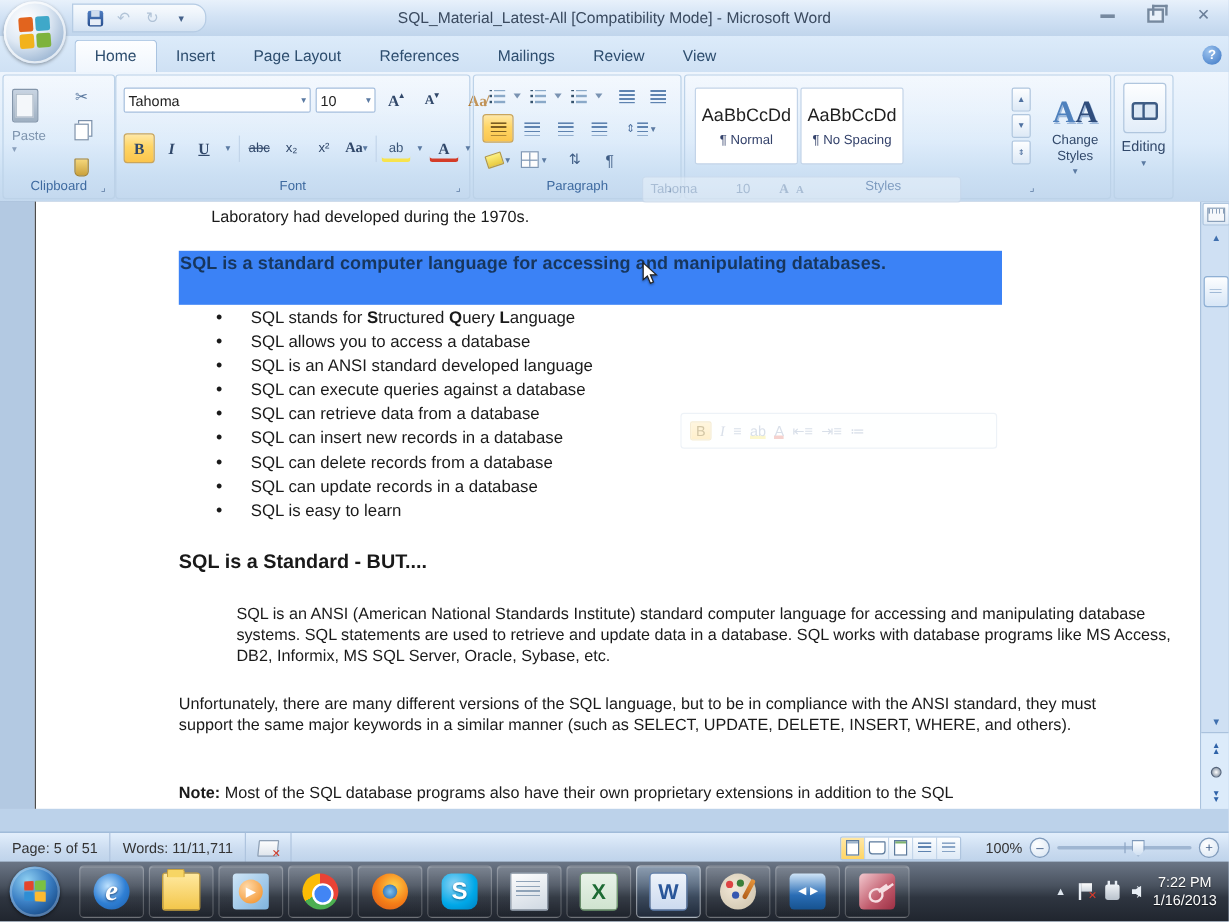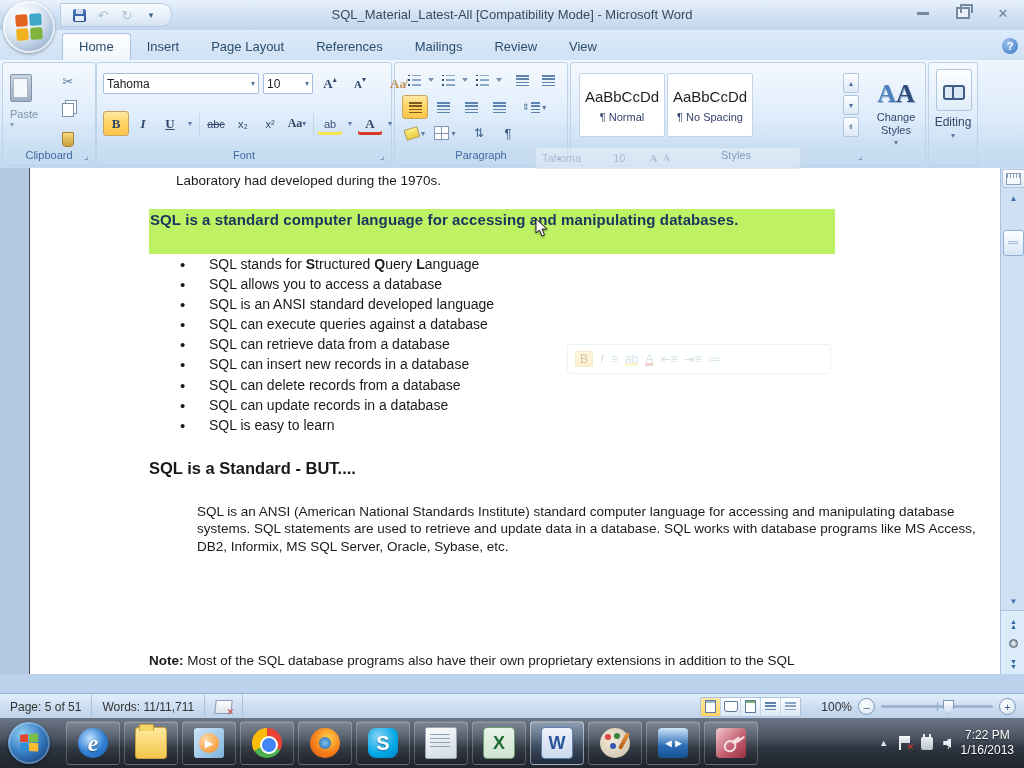--- a/index.html
+++ b/index.html
@@ -113,21 +113,21 @@
   .ghost2{position:absolute;left:537px;top:176px;width:248px;height:28px;z-index:20;opacity:.5;
     background:rgba(252,253,255,.75);border:1px solid #dde6f0;border-radius:3px;display:flex;align-items:center;gap:7px;padding:0 7px;}
   .ghost2 span{font-size:12px;color:#b3c1d4;}
   .g-b{background:linear-gradient(#ffeec0,#ffe29a);border:1px solid #ecd9a8;border-radius:2px;padding:0 4px;color:#a98f4f !important;}
 
   
   .docarea{position:absolute;left:0;top:168px;width:1024px;height:506px;background:#b3c9e2;}
   .page{position:absolute;left:29px;top:0;width:971px;height:506px;background:#fff;border-left:1px solid #4c4c4c;}
   .doc-text{color:#1a1a1a;}
   .intro-line{position:absolute;left:119px;top:5px;font-size:13.5px;margin-left:27px;}
-  .sel-block{position:absolute;left:119px;top:41px;width:686px;height:45px;background:#bef264;}
+  .sel-block{position:absolute;left:119px;top:41px;width:686px;height:45px;background:#3b82f6;}
   .sel-text{font-size:15px;font-weight:bold;color:#17365d;padding:2px 0 0 1px;letter-spacing:.1px;}
   #bullet-list{position:absolute;left:150px;top:88px;margin:0;padding:0;list-style:none;}
   #bullet-list li{font-size:14px;height:20.1px;position:relative;padding-left:29px;color:#1a1a1a;}
   #bullet-list li:before{content:"•";position:absolute;left:0;top:0;font-size:15px;}
   .h2{position:absolute;left:119px;top:291px;font-size:16.5px;font-weight:bold;color:#191919;}
   .para{position:absolute;left:119px;width:786px;font-size:13.5px;line-height:17.4px;color:#1a1a1a;}
   .para1{top:335px;margin-left:48px;}
   .para2{top:410px;}
   .note-line{position:absolute;left:119px;top:485px;font-size:13.5px;color:#1a1a1a;white-space:nowrap;}
   .cursor{position:absolute;left:505px;top:50px;z-index:40;}
@@ -493,20 +493,21 @@
           <li><span>SQL can execute queries against a database</span></li>
           <li><span>SQL can retrieve data from a database</span></li>
           <li><span>SQL can insert new records in a database</span></li>
           <li><span>SQL can delete records from a database</span></li>
           <li><span>SQL can update records in a database</span></li>
           <li><span>SQL is easy to learn</span></li>
         </ul>
 
       <div class="h2">SQL is a Standard - BUT....</div>
       <div class="para para1">SQL is an ANSI (American National Standards Institute) standard computer language for accessing and manipulating database systems. SQL statements are used to retrieve and update data in a database. SQL works with database programs like MS Access, DB2, Informix, MS SQL Server, Oracle, Sybase, etc.</div>
+      <div class="para para2">Unfortunately, there are many different versions of the SQL language, but to be in compliance with the ANSI standard, they must support the same major keywords in a similar manner (such as SELECT, UPDATE, DELETE, INSERT, WHERE, and others).</div>
       <div class="note-line"><b>Note:</b><span> Most of the SQL database programs also have their own proprietary extensions in addition to the SQL</span></div>
     </div>
 
     <div class="vscroll">
       <div class="vs-btn">
           <span class="ruler-ico"></span>
         </div>
       <div class="vs-btn" style="background:none;border-color:transparent">▲</div>
       <div class="vthumb"></div>
       <div class="vs-btn" style="position:absolute;bottom:62px;background:none;border-color:transparent">▼</div>

